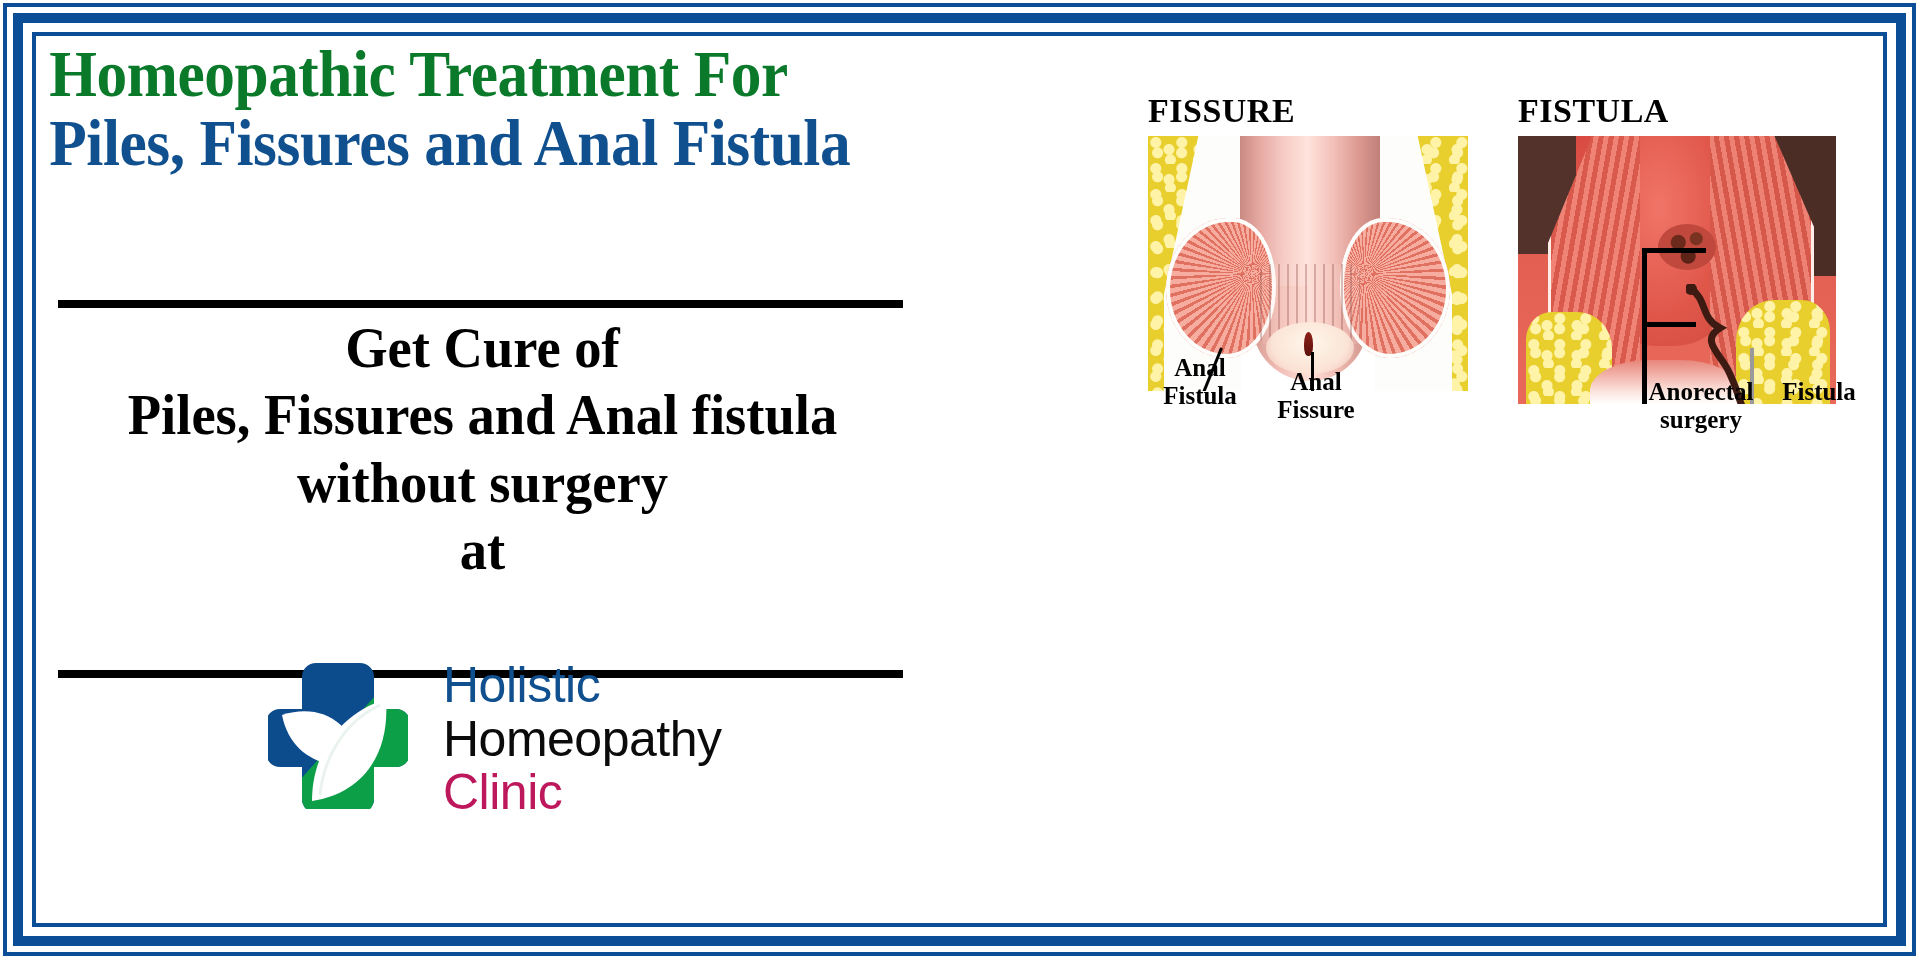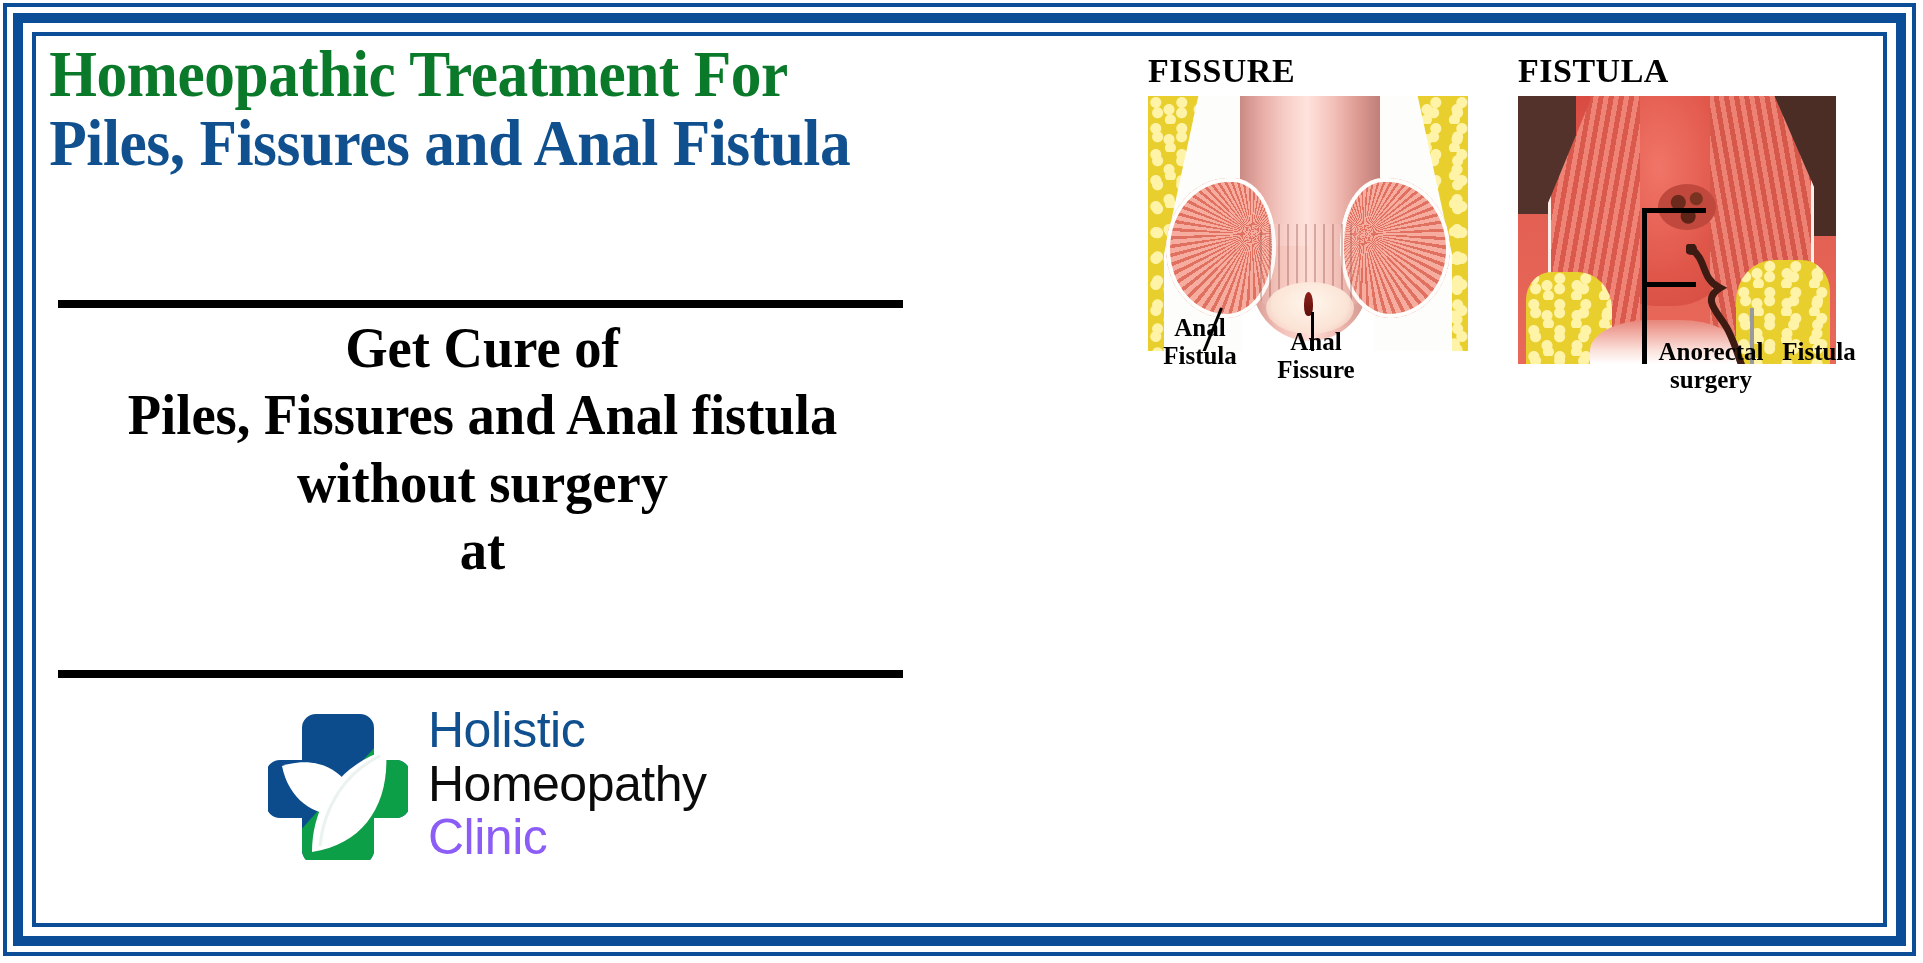--- a/index.html
+++ b/index.html
@@ -79,43 +79,43 @@
     font-size: 58px;
     line-height: 1.16;
     transform: scaleX(0.94);
     transform-origin: center top;
   }
   .body-block .bl { display: block; white-space: nowrap; }
 
   
   .logo {
     position: absolute;
-    left: 228px; top: 645px;
+    left: 228px; top: 617px;
     width: 620px; height: 195px;
     display: flex;
-    align-items: center;
-    gap: 20px;
+    align-items: flex-start;
+    gap: 35px;
   }
   .logo-mark {
     width: 140px; height: 150px;
     flex: 0 0 auto;
     position: relative;
   }
   .logo-text {
     font-family: "Liberation Sans", sans-serif;
     line-height: 1.07;
     font-size: 50px;
     letter-spacing: -0.5px;
   }
   .logo-text .lt-holistic { display: block; color: #10508F; }
   .logo-text .lt-homeo { display: block; color: #0B0B0B; }
-  .logo-text .lt-clinic { display: block; color: #8b5cf6; }
-
-  
-  .panel { position: absolute; }
+  .logo-text .lt-clinic { display: block; color: #be185d; }
+
+  
+  .panel { position: absolute; margin-top: 40px; }
   .panel-title {
     font-weight: bold;
     font-size: 34px;
     color: #000000;
     letter-spacing: 0.5px;
     margin: 0 0 6px 0;
   }
   .fig {
     position: relative;
     overflow: hidden;
@@ -380,21 +380,21 @@
     border: 5px solid #e9efec;
     border-radius: 50% 42% 48% 52% / 46% 52% 44% 54%;
   }
 
   .cap-anal-fistula { left:-8px;  top:262px; width:120px; }
   .cap-anal-fissure { left:108px; top:276px; width:120px; }
   .lead-af { left:72px; top:212px; width:3px; height:54px;
              background:#000; transform: rotate(22deg); transform-origin: top center; }
   .lead-afs{ left:163px; top:216px; width:3px; height:52px; background:#000; }
 
-  .cap-anorectal { left:118px; top:286px; width:150px; }
+  .cap-anorectal { left:108px; top:286px; width:150px; }
   .cap-fistula2  { left:246px; top:286px; width:110px; }
 </style>
 </head>
 <body>
 
 <div class="poster">
 
   <div class="frame-outer"></div>
   <div class="frame-mid"></div>
   <div class="frame-inner"></div>

